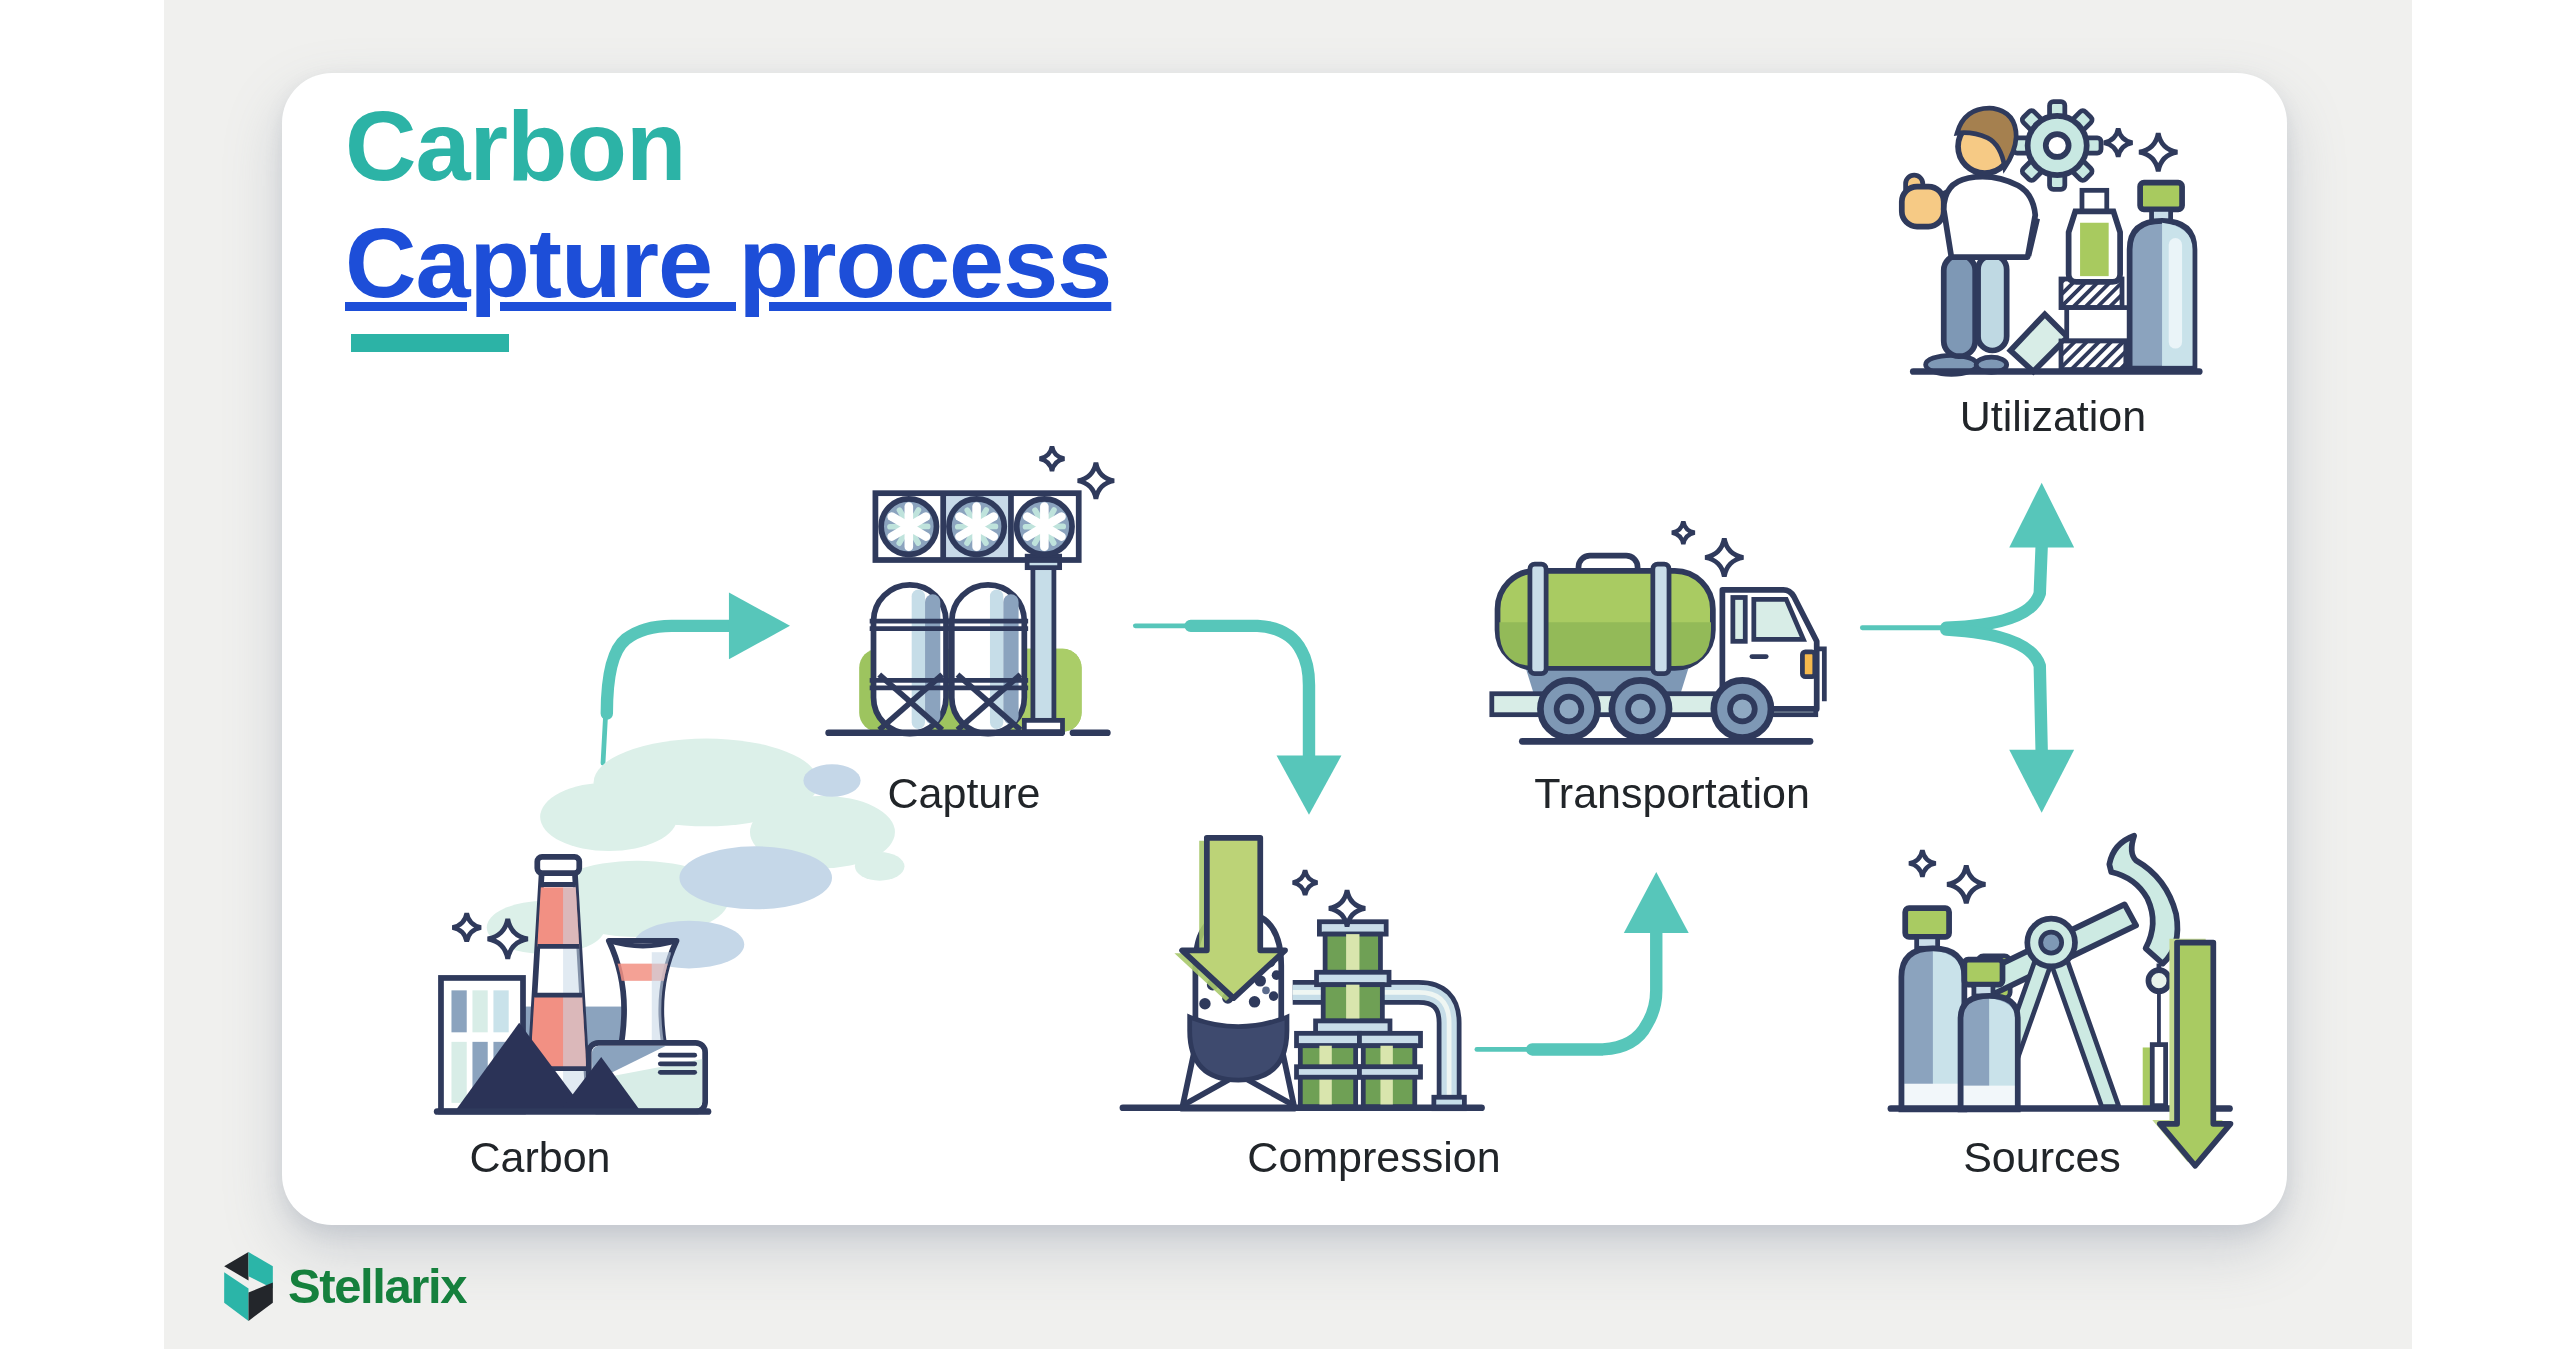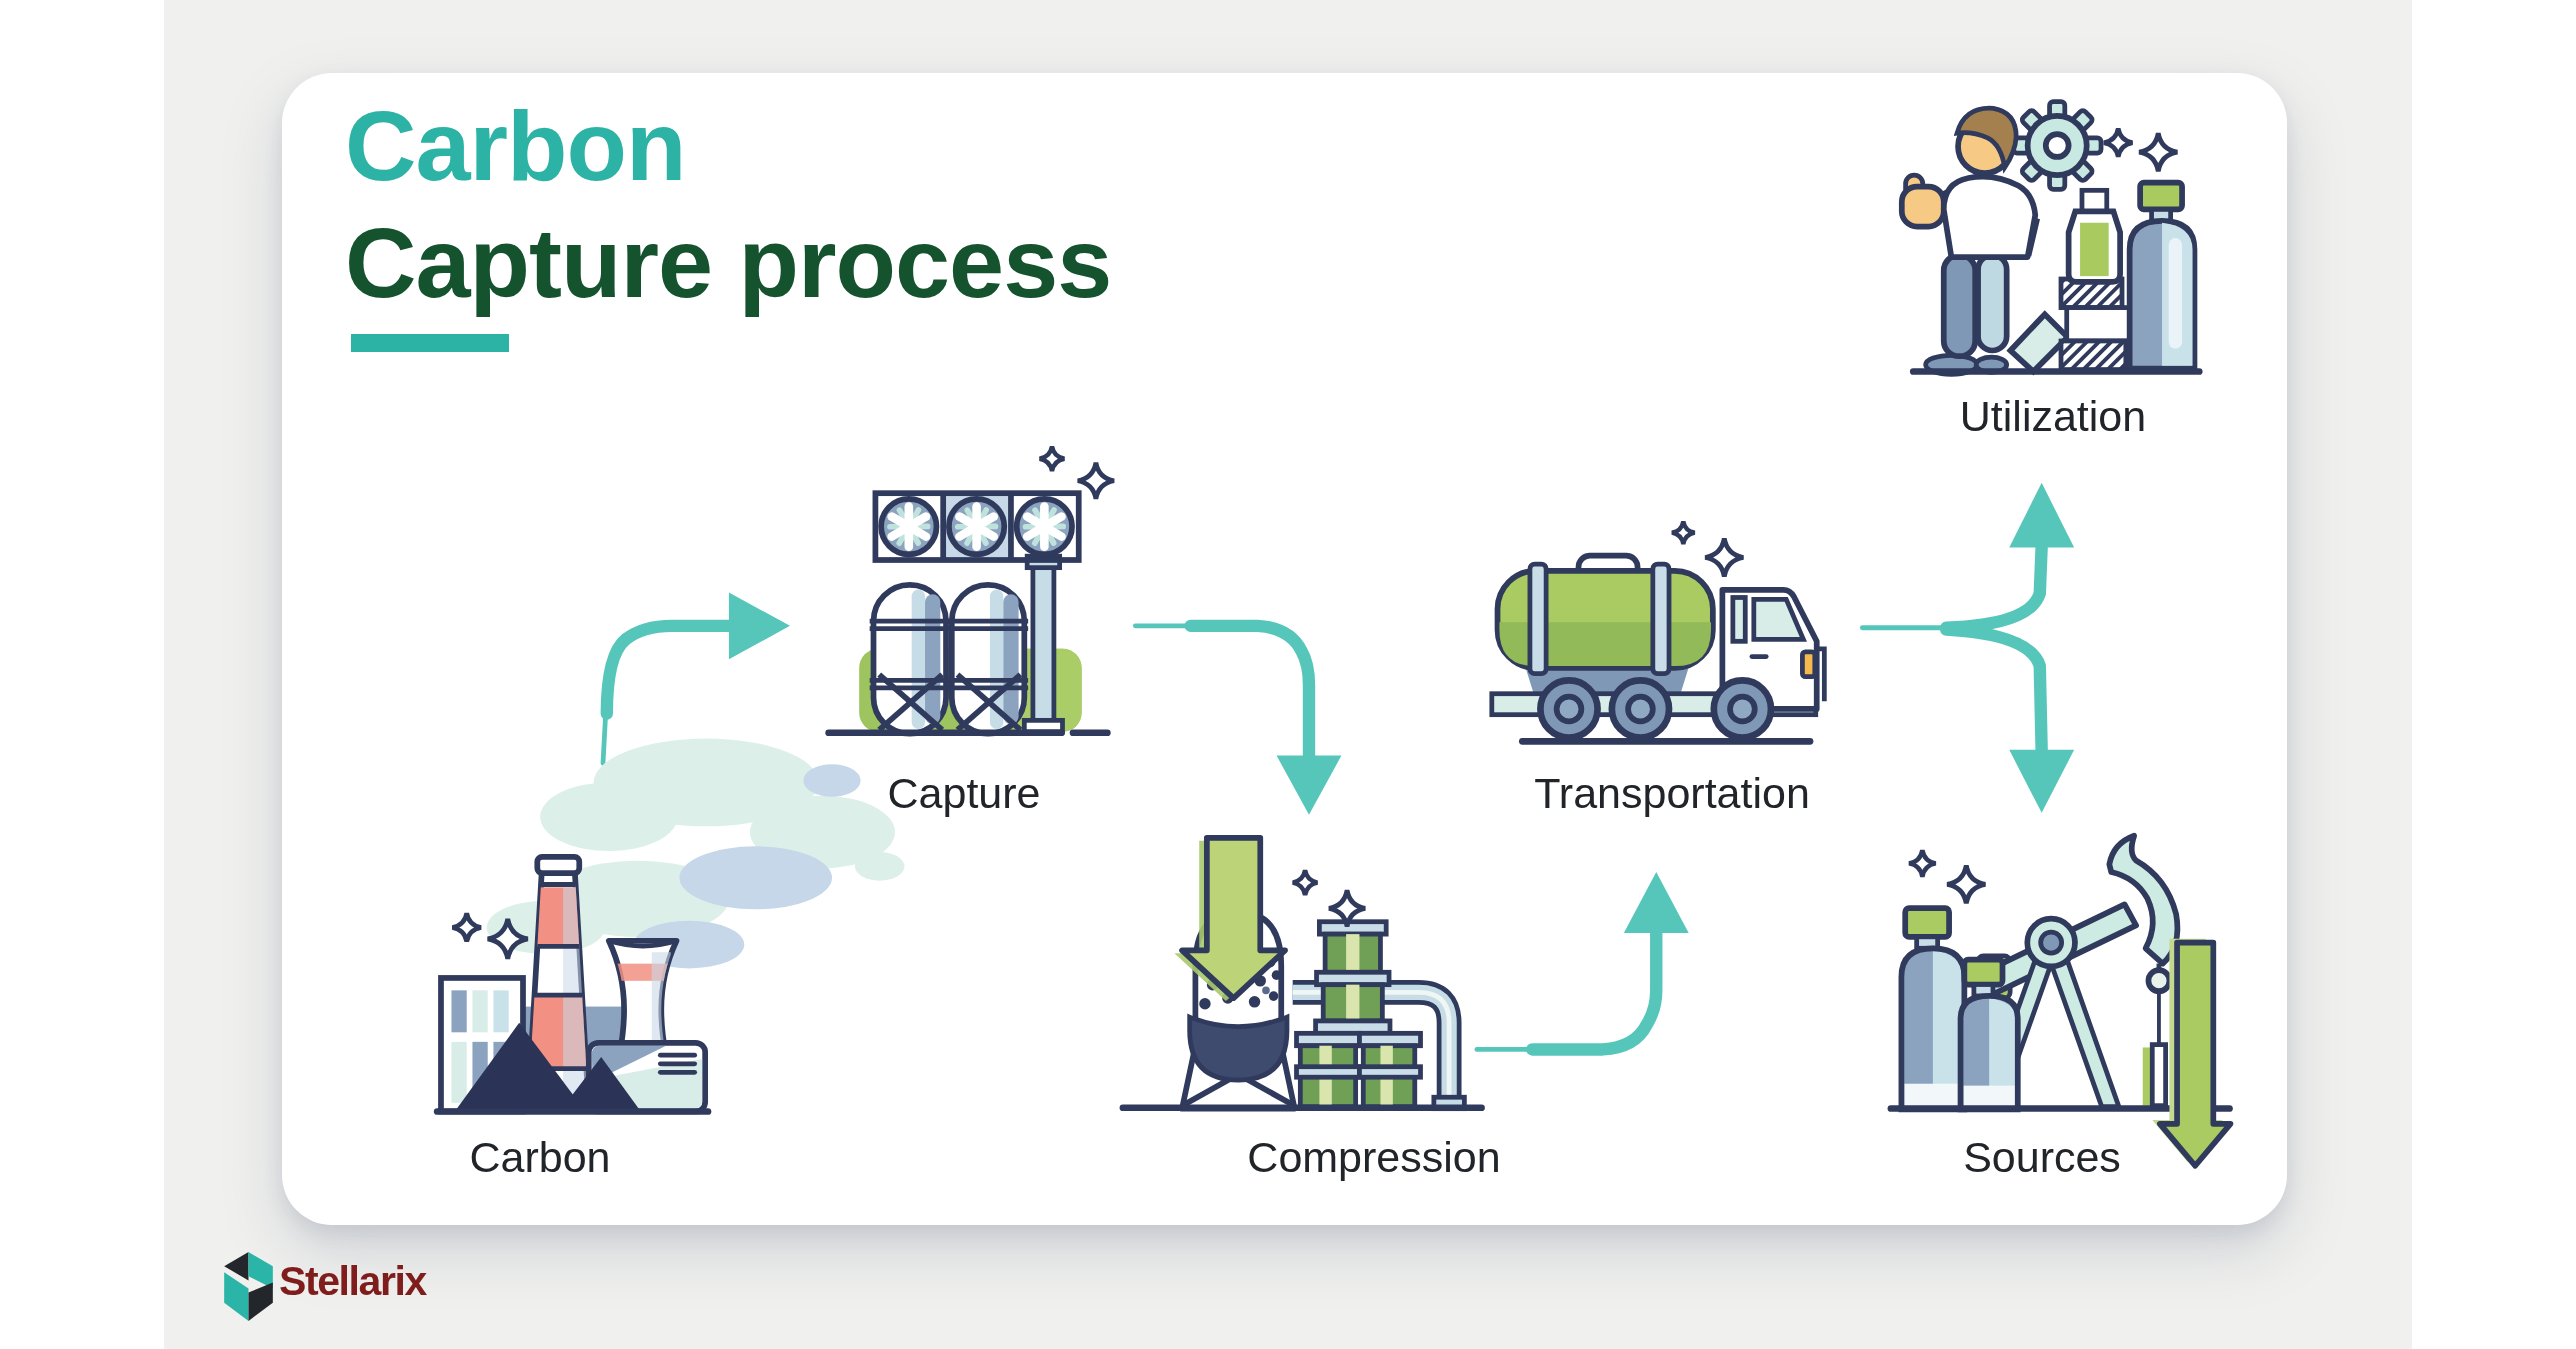--- a/index.html
+++ b/index.html
@@ -3,27 +3,27 @@
 <meta charset="utf-8">
 <style>
   html,body{margin:0;padding:0;}
   body{width:2576px;height:1349px;background:#ffffff;font-family:"Liberation Sans",sans-serif;}
   .canvas{position:relative;width:2572px;height:1349px;overflow:hidden;background:#ffffff;}
   .band{position:absolute;left:164px;top:0;width:2248px;height:1349px;background:#F0F0EE;}
   .card{position:absolute;left:282px;top:73px;width:2005px;height:1152px;background:#ffffff;border-radius:50px;
         box-shadow:0 25px 57px rgba(125,135,155,.30),0 7.6px 17px rgba(125,135,155,.16);}
   .title{position:absolute;left:345px;top:88px;font-weight:bold;font-size:99px;line-height:1.18;letter-spacing:-1px;}
   .title .l1{color:#2CB3A6;}
-  .title .l2{color:#14532d;}
+  .title .l2{color:#1d4ed8;text-decoration:underline;}
   .underline{position:absolute;left:351px;top:334px;width:158px;height:18px;background:#2CB3A6;}
   .stage-label{position:absolute;transform:translateX(-50%);font-size:43px;font-weight:normal;color:#212529;white-space:nowrap;}
   svg.icon{position:absolute;overflow:visible;}
   svg.connectors{position:absolute;left:0;top:0;}
   .logo{position:absolute;left:218px;top:1250px;width:324px;height:76px;}
-  .logo-text{position:absolute;left:61px;top:7.6px;font-size:41px;font-weight:bold;color:#7f1d1d;letter-spacing:-1.4px;}
+  .logo-text{position:absolute;left:70px;top:7.6px;font-size:49px;font-weight:bold;color:#15803d;letter-spacing:-1.4px;}
 </style>
 </head>
 <body>
 
 <div class="canvas">
 
   <svg width="0" height="0" style="position:absolute" aria-hidden="true">
     <defs>
       <path id="sparkle" d="M0 -10 Q1.5 -1.5 10 0 Q1.5 1.5 0 10 Q-1.5 1.5 -10 0 Q-1.5 -1.5 0 -10 Z"></path>
       <pattern id="hatch" width="9" height="9" patternUnits="userSpaceOnUse" patternTransform="rotate(45)">

